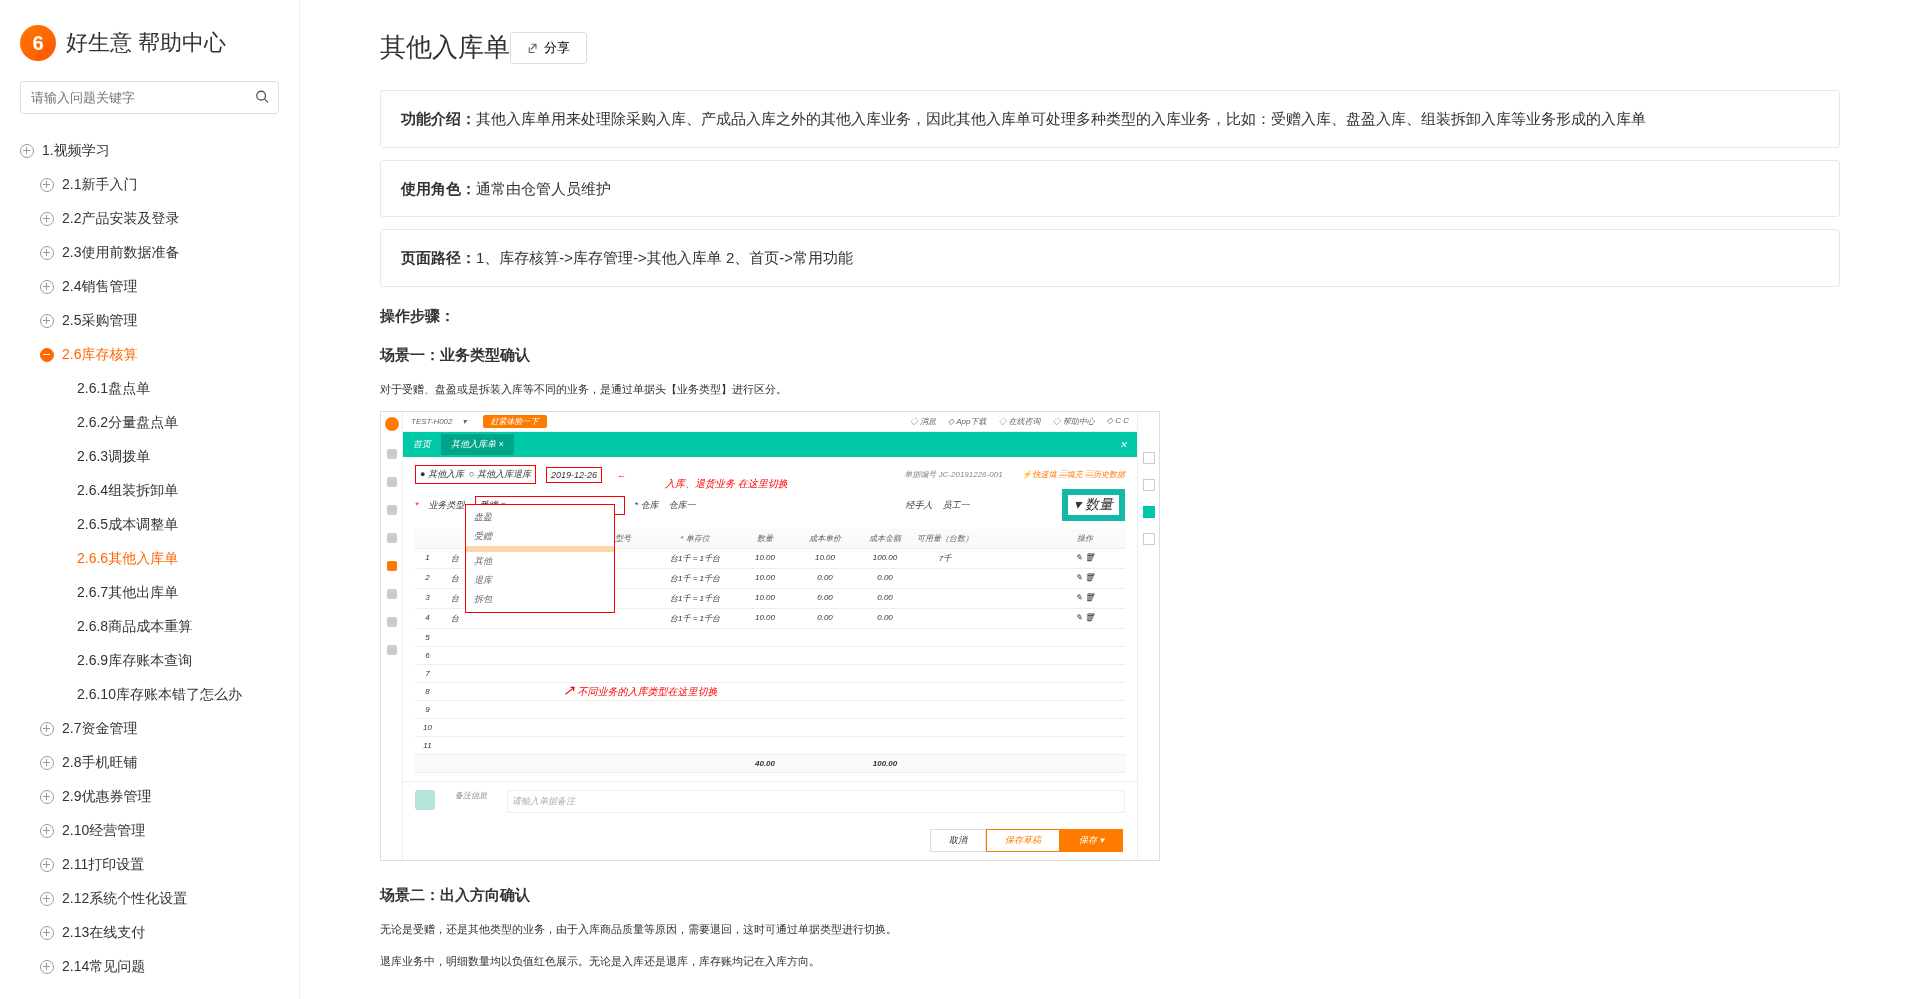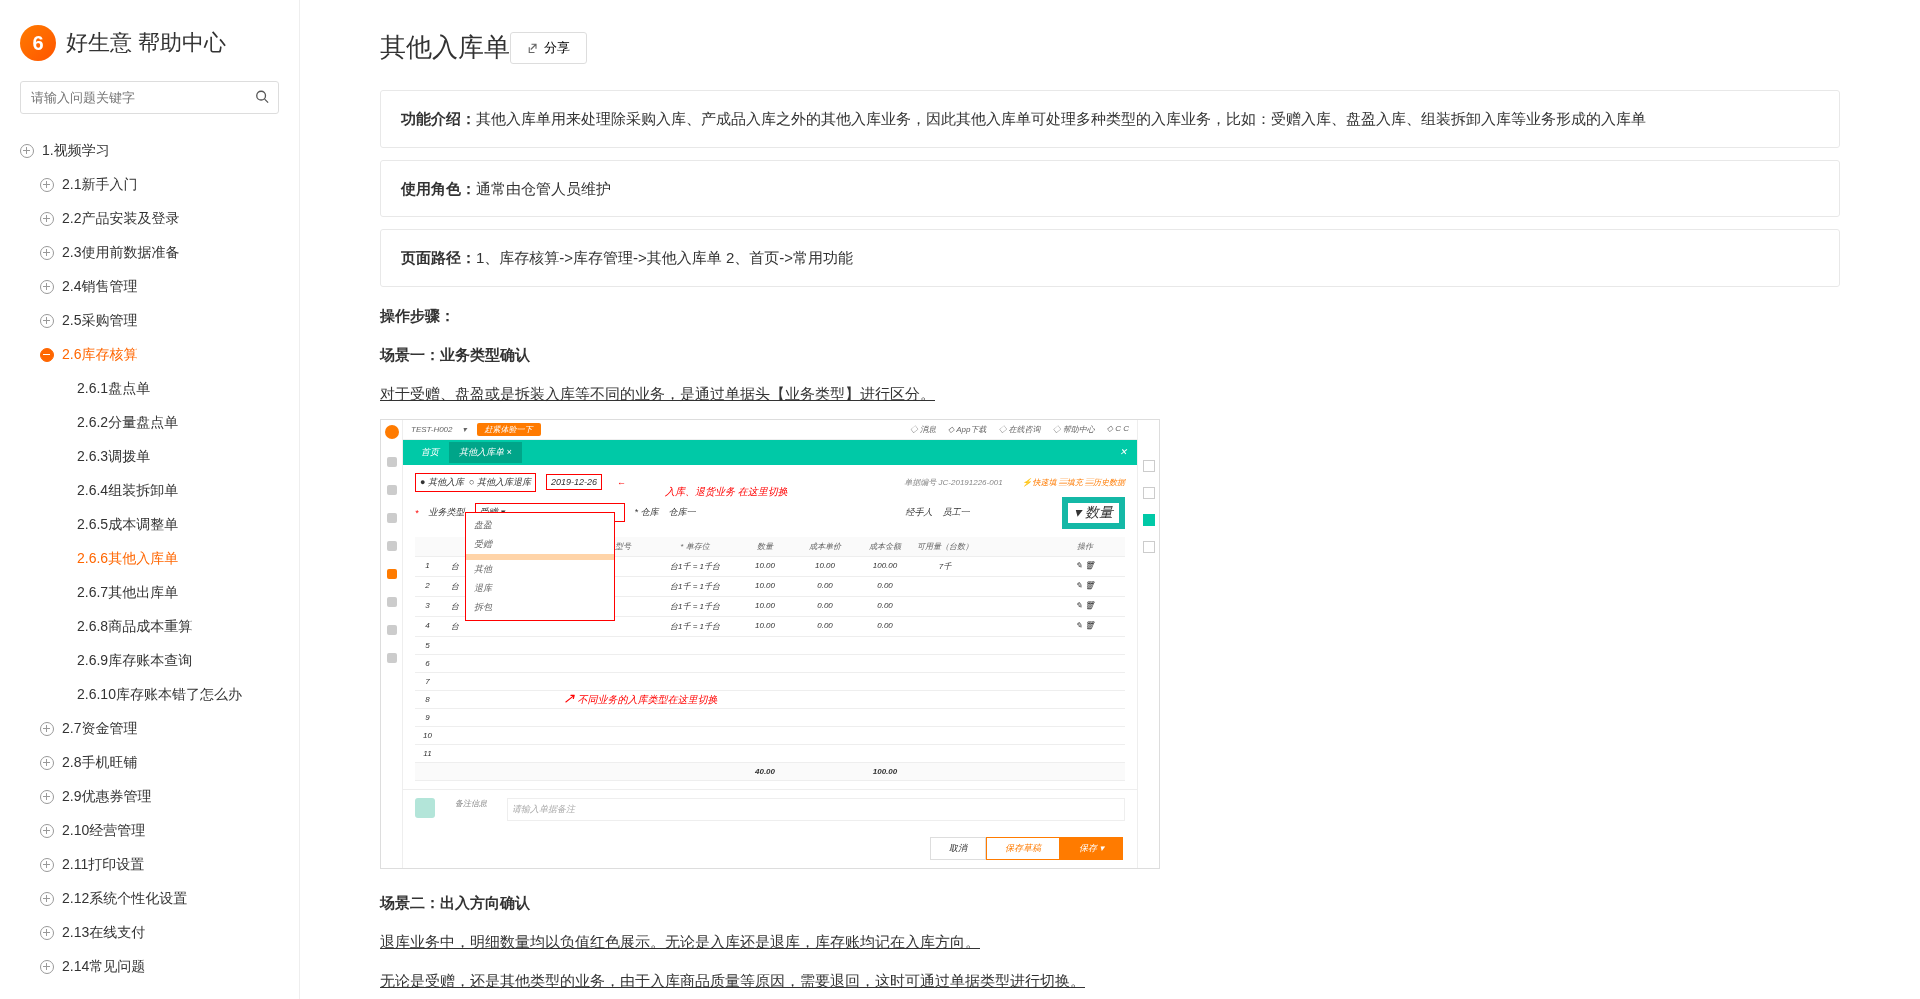--- a/index.html
+++ b/index.html
@@ -26,31 +26,31 @@
 .lvl1 { padding-left: 0; }
 .lvl2 { padding-left: 20px; }
 .lvl3 { padding-left: 57px; }
 .main { flex: 1; padding: 30px 80px; overflow-y: auto; }
 .title-row { display: flex; justify-content: flex-start; align-items: center; margin-bottom: 25px; }
 .page-title { font-size: 26px; font-weight: 500; }
 .share-btn { border: 1px solid #ddd; background: #fff; padding: 6px 16px; border-radius: 3px; font-size: 13px; cursor: pointer; display: flex; align-items: center; gap: 5px; }
 .info-box { border: 1px solid #e8e8e8; padding: 15px 20px; margin-bottom: 12px; border-radius: 3px; font-size: 15px; line-height: 1.7; }
 .info-label { font-weight: 600; }
 .section-title { font-size: 15px; font-weight: 600; margin: 20px 0 15px; }
-.para { font-size: 15px; line-height: 1.8; margin-bottom: 12px; text-decoration: underline; }
+.para { font-size: 11px; line-height: 1.8; margin-bottom: 12px; }
 .screenshot { width: 780px; border: 1px solid #ddd; margin: 10px 0 25px; background: #f9f9f9; display: flex; font-size: 9px; font-style: italic; }
 .ss-left { width: 22px; display: flex; flex-direction: column; align-items: center; padding-top: 5px; background: #fff; border-right: 1px solid #eee; gap: 18px; }
 .ss-logo { width: 14px; height: 14px; background: #ff7b00; border-radius: 50%; }
 .ss-li { width: 10px; height: 10px; background: #ccc; border-radius: 2px; }
 .ss-li.active { background: #ff7b00; }
 .ss-body { flex: 1; }
 .ss-top { height: 20px; background: #fff; border-bottom: 1px solid #eee; display: flex; align-items: center; padding: 0 8px; font-size: 8px; color: #666; gap: 10px; }
-.ss-top .btn-o { background: #ff7b00; color: #fff; padding: 1px 8px; border-radius: 2px; }
+.ss-top .btn-o { background: #ff7b00; color: #fff; padding: 1px 8px; border-radius: 2px; margin-left: 6px; }
 .ss-top-right { margin-left: auto; display: flex; gap: 12px; }
-.ss-tabs { height: 25px; background: #00c9a7; display: flex; align-items: center; padding-left: 8px; color: #fff; font-size: 9px; }
+.ss-tabs { height: 25px; background: #00c9a7; display: flex; align-items: center; color: #fff; font-size: 9px; }
 .ss-tab { padding: 4px 10px; }
 .ss-tab.active { background: #00a589; }
 .ss-form { padding: 8px 12px; background: #fff; }
 .ss-fr { display: flex; align-items: center; gap: 10px; font-size: 9px; margin-bottom: 5px; position: relative; }
 .redbox { border: 1px solid red; padding: 2px 4px; }
 .ss-dd { position: absolute; left: 50px; top: 15px; width: 150px; background: #fff; border: 1px solid red; padding: 3px 0; z-index: 5; font-size: 9px; }
 .ss-dd-item { padding: 3px 8px; color: #666; }
 .ss-dd-item.hl { background: #ffd4a8; }
 .ss-table { margin-top: 8px; font-size: 8px; }
 .ss-th, .ss-td { display: flex; border-bottom: 1px solid #eee; }
@@ -453,17 +453,17 @@
       </div>
       <div class="ss-note">
           <div></div>
           <div></div>
           <div class="on"></div>
           <div></div>
         </div>
     </div>
 
     <div class="section-title">场景二：出入方向确认</div>
+    <p class="para">无论是受赠，还是其他类型的业务，由于入库商品质量等原因，需要退回，这时可通过单据类型进行切换。</p>
     <p class="para">退库业务中，明细数量均以负值红色展示。无论是入库还是退库，库存账均记在入库方向。</p>
-    <p class="para">无论是受赠，还是其他类型的业务，由于入库商品质量等原因，需要退回，这时可通过单据类型进行切换。</p>
 
   </div>
 </div>
 
 </body></html>

